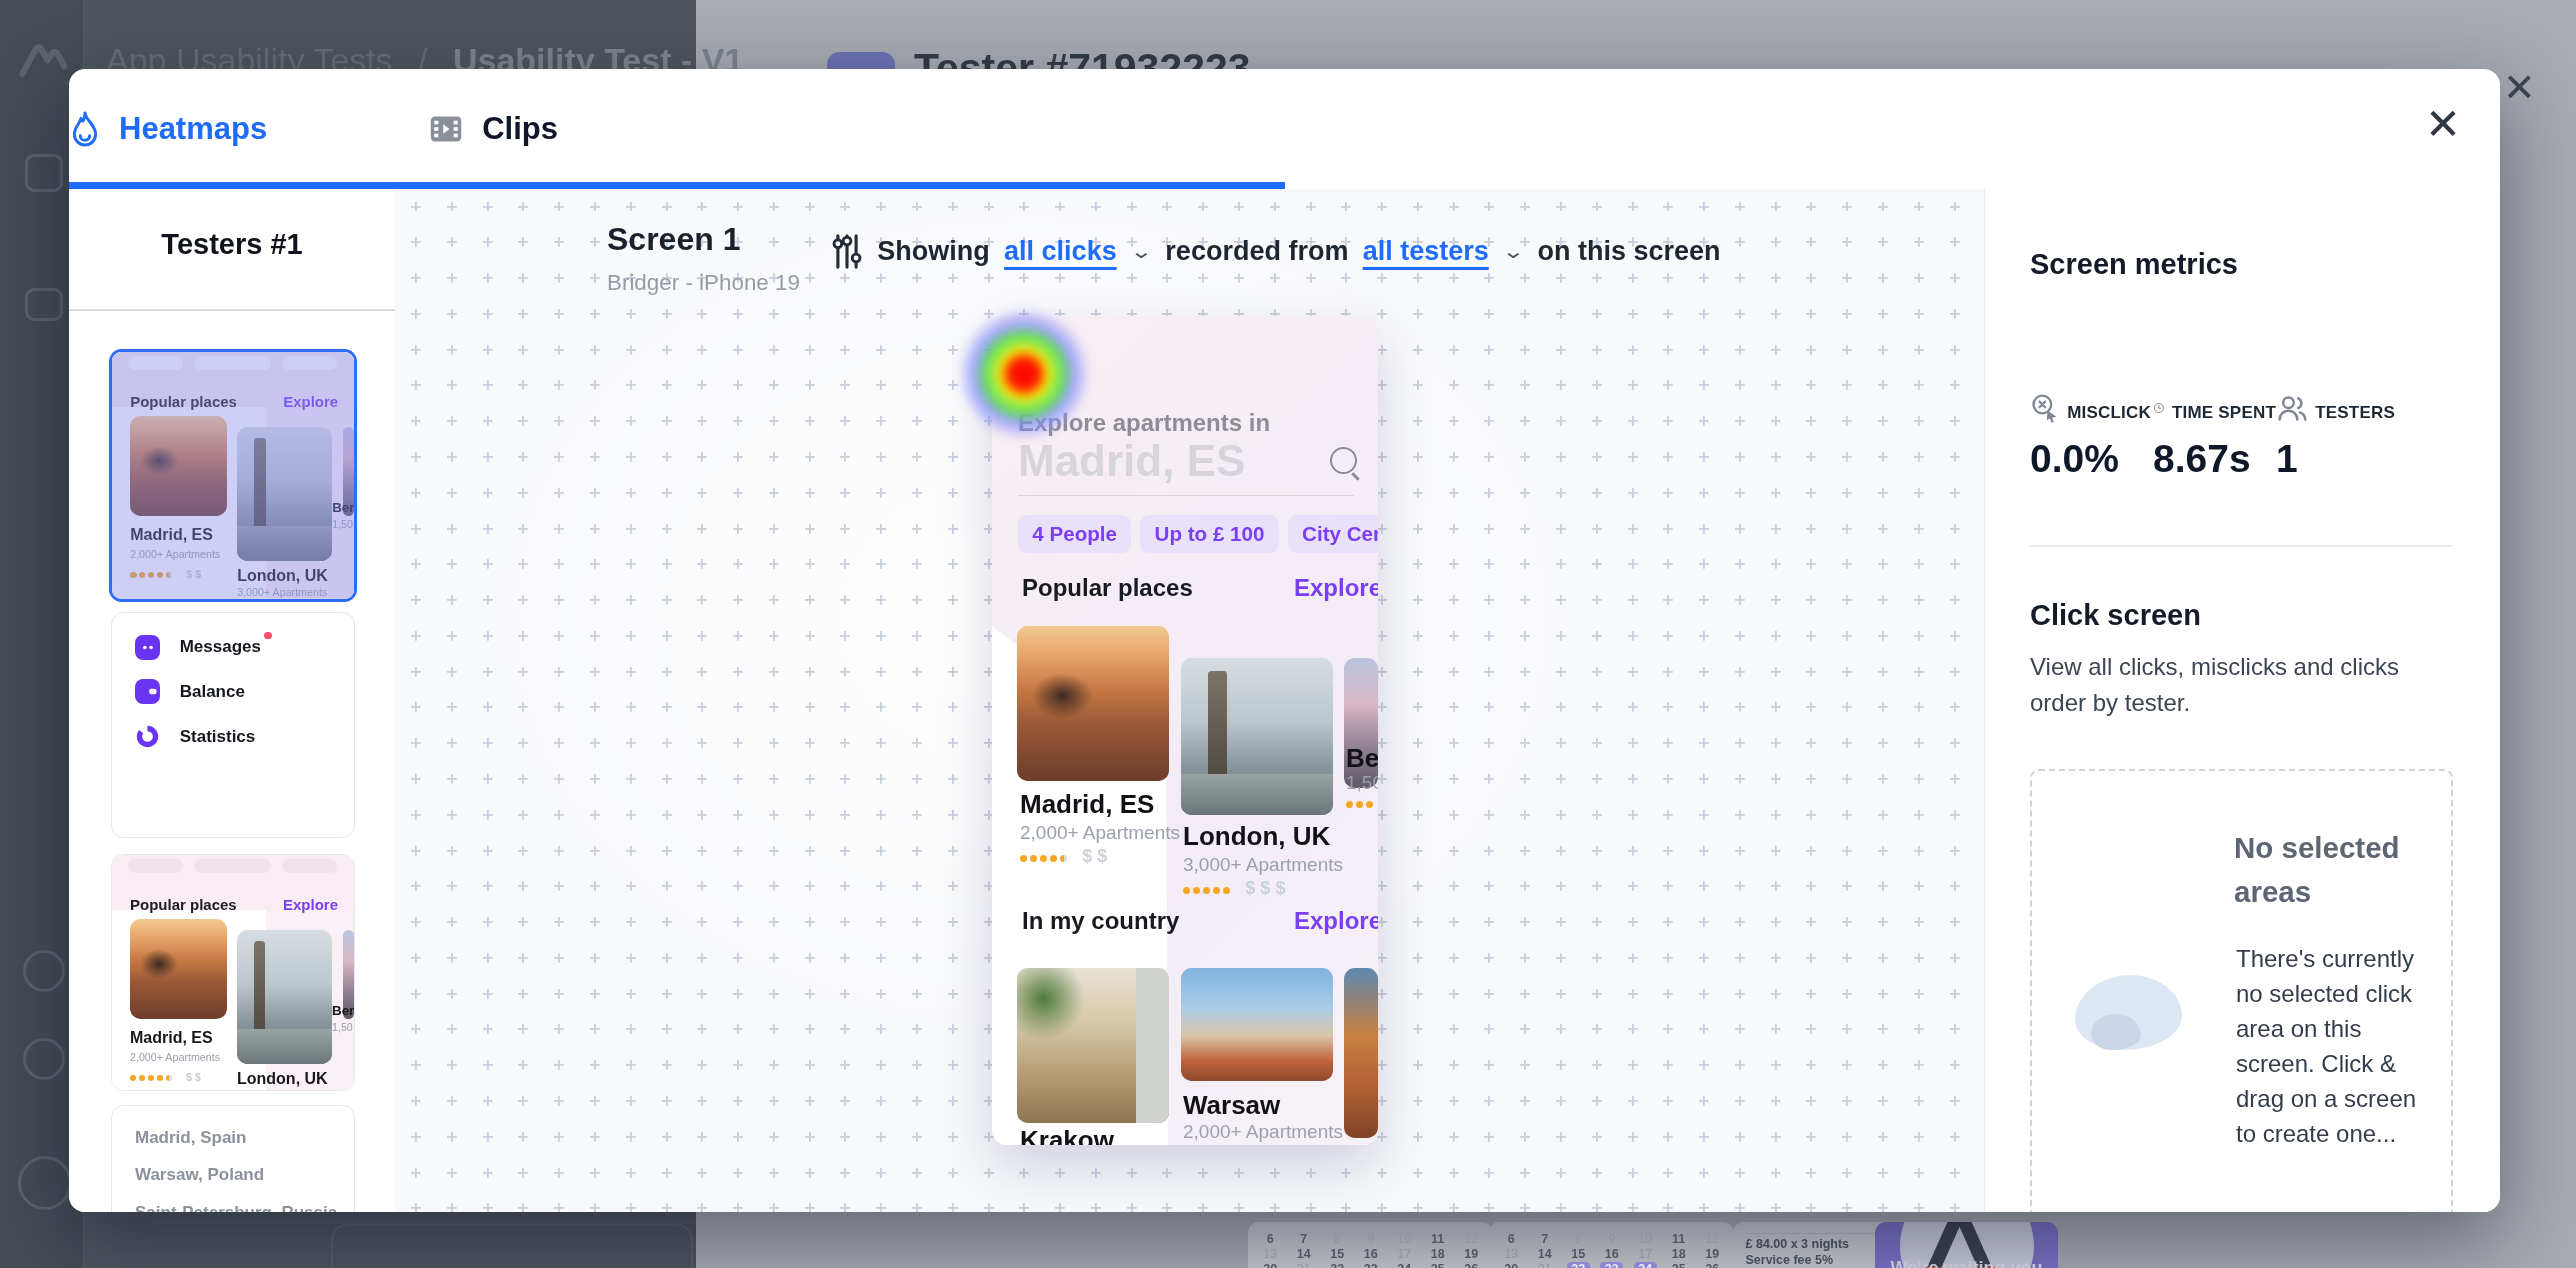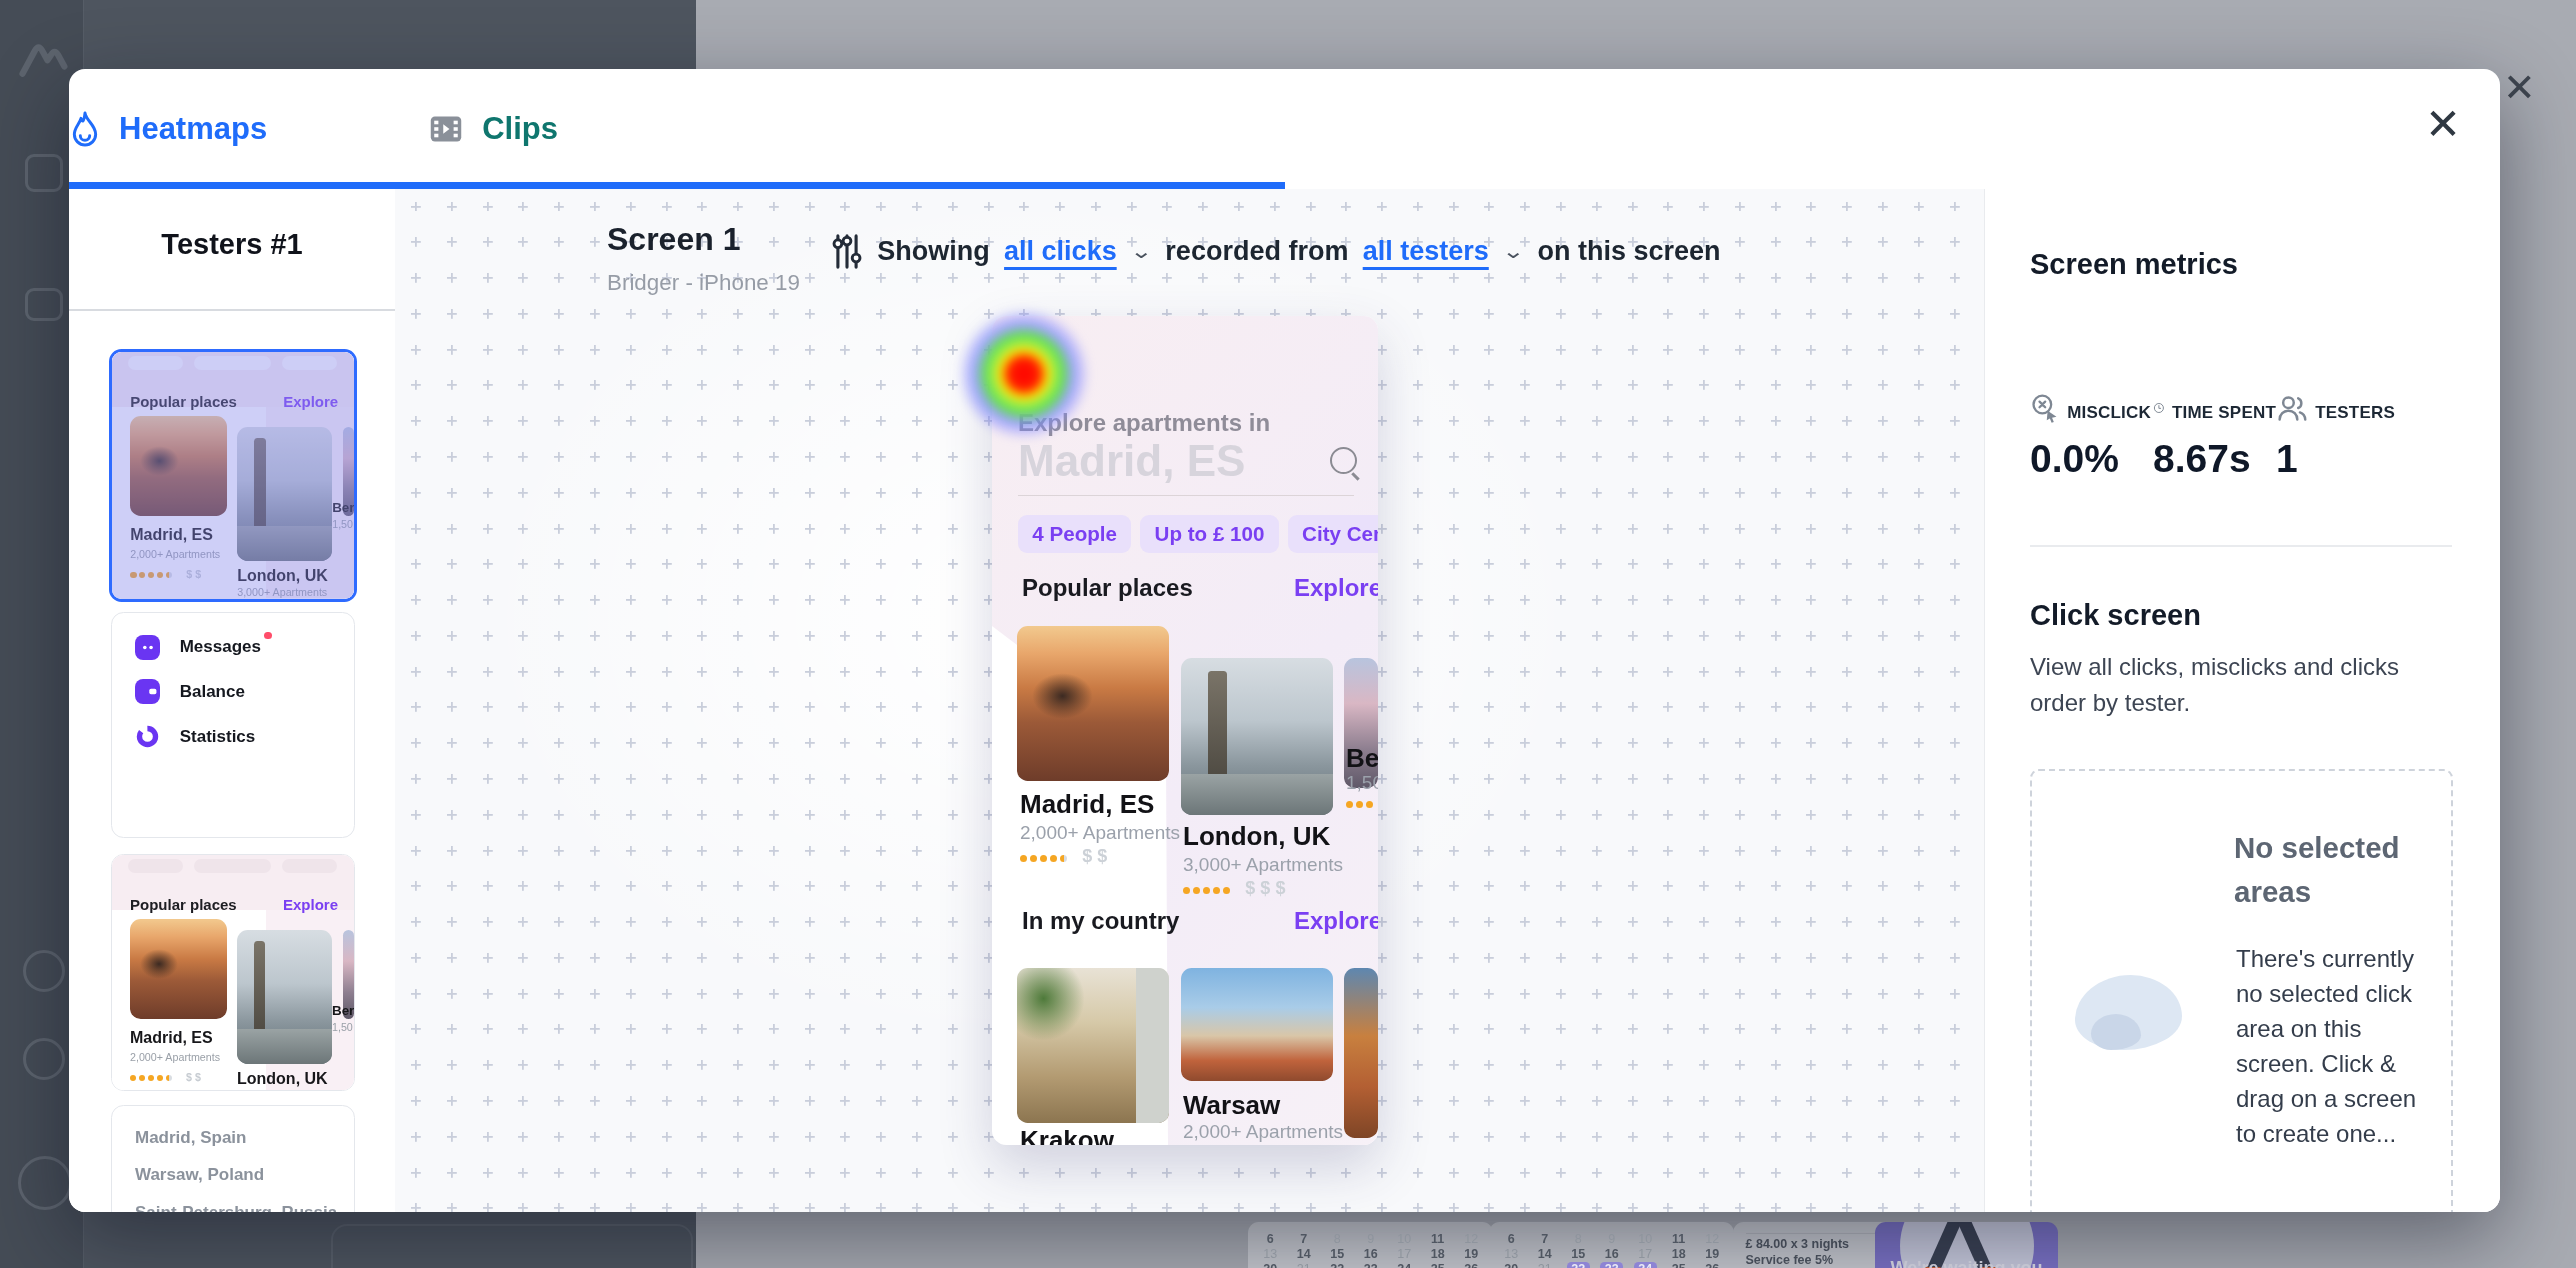--- a/index.html
+++ b/index.html
@@ -32,21 +32,21 @@
   .bpurple{background:#7b72c6;border-radius:10.7px;overflow:hidden;}
   .bp-ill{left:25px;top:-43px;width:134px;height:134px;border-radius:50%;background:#c9cbde;}
   .bp-leg1{left:63px;top:-9px;width:12.5px;height:63px;background:#3b4254;transform:rotate(24deg);}
   .bp-leg2{left:93px;top:-9px;width:12.5px;height:63px;background:#3b4254;transform:rotate(-24deg);}
   .bp-shoe{width:19.7px;height:9px;background:#c75b2e;border-radius:3.6px;}
   .bp-text{left:0;right:0;top:36px;text-align:center;font-size:18px;font-weight:600;color:#dcdde8;}
 
   
   .modal{left:69px;top:69px;width:2431px;height:1143px;background:#ffffff;border-radius:16px;box-shadow:0 27px 81px rgba(10,15,30,.45);overflow:hidden;}
   .mhead{left:0;top:0;width:2431px;height:120px;border-bottom:1.8px solid #eceef1;display:flex;align-items:center;gap:161px;}
-  .tab{display:flex;align-items:center;gap:18px;font-size:31px;font-weight:600;color:#0f766e;cursor:pointer;}
+  .tab{display:flex;align-items:center;gap:18px;font-size:31px;font-weight:600;color:#0f172a;cursor:pointer;}
   .tab.active{color:#1f6cfa;}
   .tab-bar{left:0;top:113px;width:1216px;height:7.2px;background:#1f6cfa;}
   .mclose{right:39px;top:34px;font-size:43px;color:#2f3842;line-height:1;cursor:pointer;}
 
   
   .msidebar{left:0;top:120px;width:326px;height:1023px;border-right:1.8px solid #e9ebee;background:#fff;}
   .sb-title{left:0;top:39px;width:326px;text-align:center;font-size:29px;font-weight:800;color:#10131b;}
   .sb-divider{left:0;top:120px;width:326px;height:1.8px;background:#d8dbe0;}
   .thumb{left:42px;width:242px;background:#fff;border:1.8px solid #e4e7ec;border-radius:12.5px;overflow:hidden;}
   .thumb.selected{border:3.6px solid #2e6bff;margin-left:-1.8px;margin-top:-1.8px;}
@@ -147,20 +147,29 @@
     <svg class="abs" style="left:18px;top:38px" width="50" height="41" viewBox="0 0 56 46">
       <path d="M5 40 L19 14 Q23 7 27 14 L33 25 L37 19 Q41 12 45 19 L52 32" fill="none" stroke="#5d646e" stroke-width="7" stroke-linecap="round" stroke-linejoin="round"></path>
     </svg>
     <div class="abs bd-icon" style="left:25px;top:154px;width:32px;height:32px"></div>
     <div class="abs bd-icon" style="left:25px;top:288px;width:32px;height:27px"></div>
     <div class="abs bd-circle" style="left:23px;top:950px;width:36px;height:36px"></div>
     <div class="abs bd-circle" style="left:23px;top:1038px;width:36px;height:36px"></div>
     <div class="abs bd-circle" style="left:18px;top:1156px;width:48px;height:48px"></div>
   </div>
 
+  <div class="abs bd-topbar">
+    <div class="abs bd-crumb">
+      <span>App Usability Tests</span>
+      <span style="margin:0 16px">/</span>
+      <b>Usability Test - V1</b>
+    </div>
+    <div class="abs bd-badge"></div>
+    <div class="abs bd-tester">Tester #71932223</div>
+  </div>
   <div class="abs bd-close">✕</div>
 
   <div class="abs bd-cardline" style="left:331px;top:1224px;width:358px;height:72px"></div>
 
   <div class="abs bcard calwrap" style="left:1248px;top:1222px;width:224px;height:107px">
       <div class="calrow">
         <span class="calcell">6</span>
         <span class="calcell">7</span>
         <span class="calcell muted">8</span>
         <span class="calcell muted">9</span>

